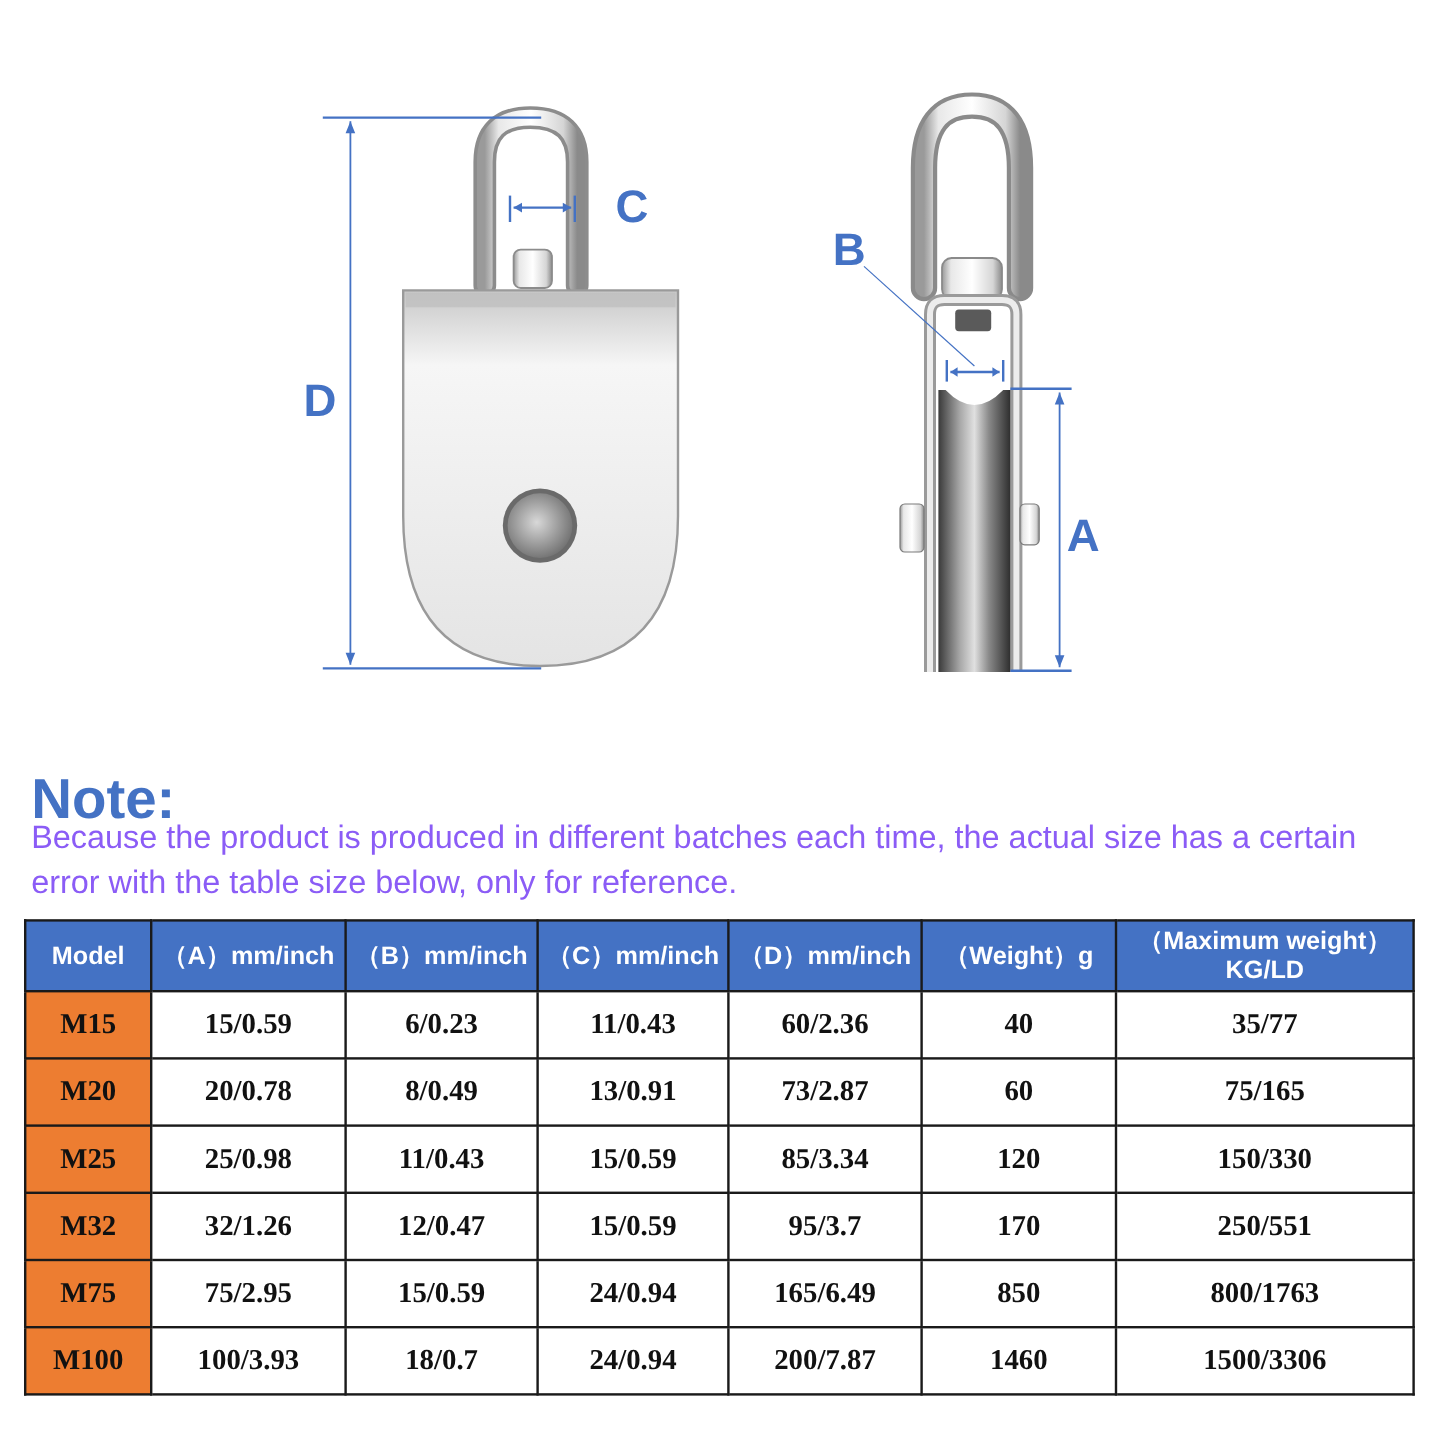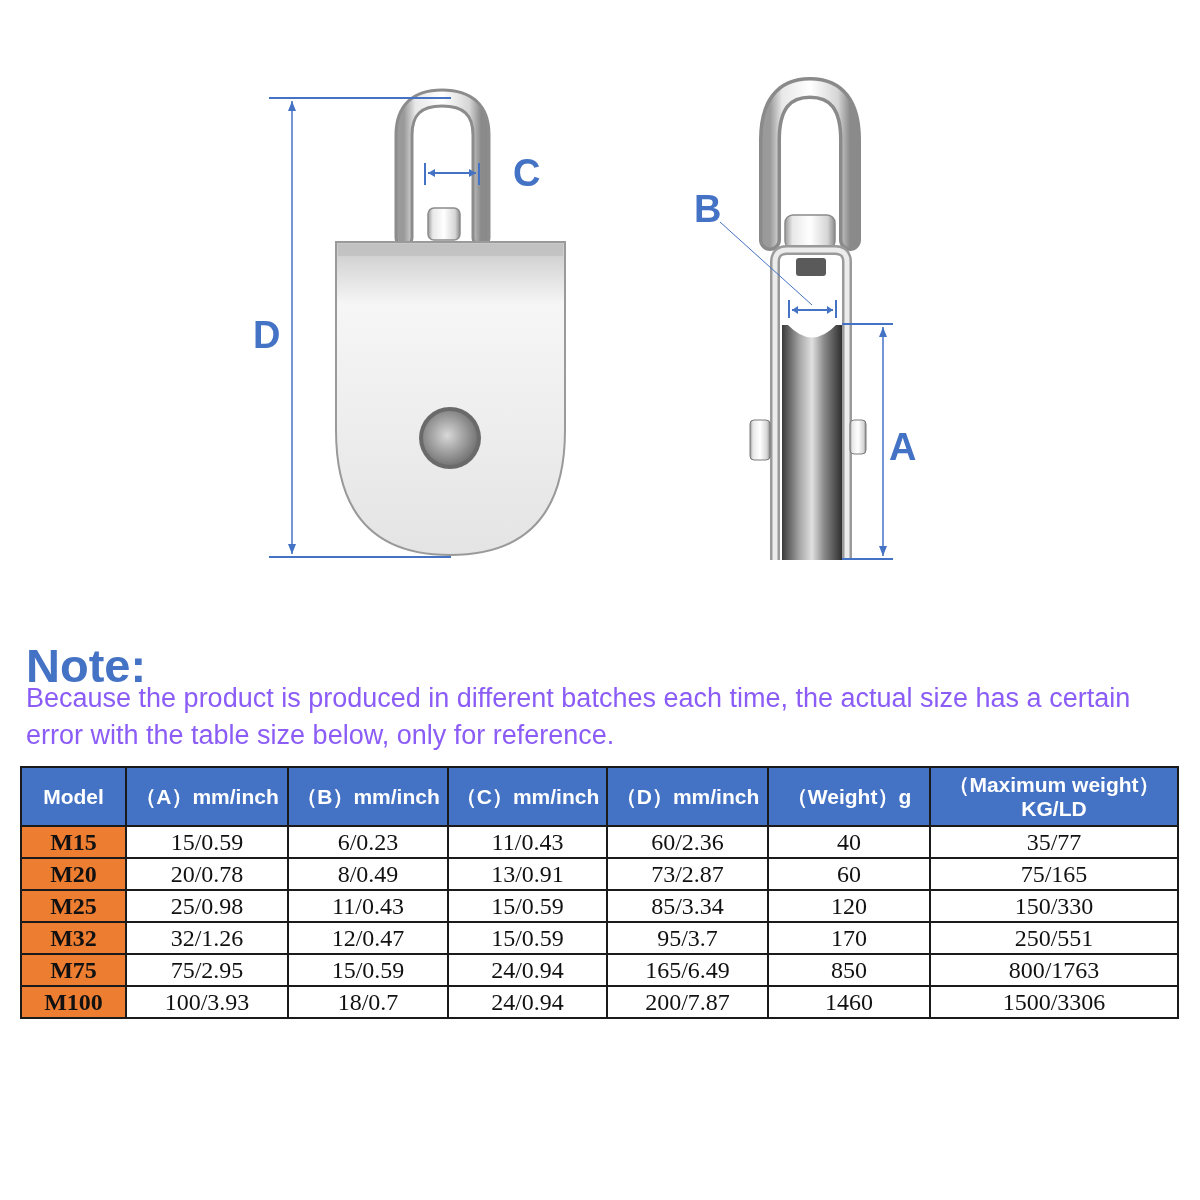--- a/index.html
+++ b/index.html
@@ -22,28 +22,28 @@
   .note-text {
     position: absolute; left: 26px; top: 680px; width: 1160px; color: #8b5cf6;
     font-size: 27px; line-height: 37px; font-family: "Liberation Sans", sans-serif;
   }
 
   
   table.spec {
     position: absolute; left: 20px; top: 766px; width: 1157px;
     border-collapse: collapse; table-layout: fixed;
   }
-  table.spec th, table.spec td { border: 2px solid #1a1a1a; text-align: center; vertical-align: middle; }
+  table.spec th, table.spec td { border: 2px solid #1a1a1a; text-align: center; vertical-align: middle; font-weight: bold; }
   table.spec th {
     background: #4472c4; color: #ffffff; height: 59px;
     font-family: "Liberation Sans", sans-serif; font-weight: bold; font-size: 21px; line-height: 24px;
     padding: 12px 2px;
   }
   table.spec td {
-    height: 32px; font-family: "Liberation Serif", "DejaVu Serif", serif; font-size: 24px; color: #111;
+    height: 56px; font-family: "Liberation Serif", "DejaVu Serif", serif; font-size: 24px; color: #111;
     background: #ffffff;
   }
   table.spec td.model { background: #ed7d31; color: #111; font-weight: bold; }
 </style>
 </head>
 <body>
 
 <div class="diagram">
   <svg class="art" width="1200" height="620" viewBox="0 0 1200 620">
     <defs>

